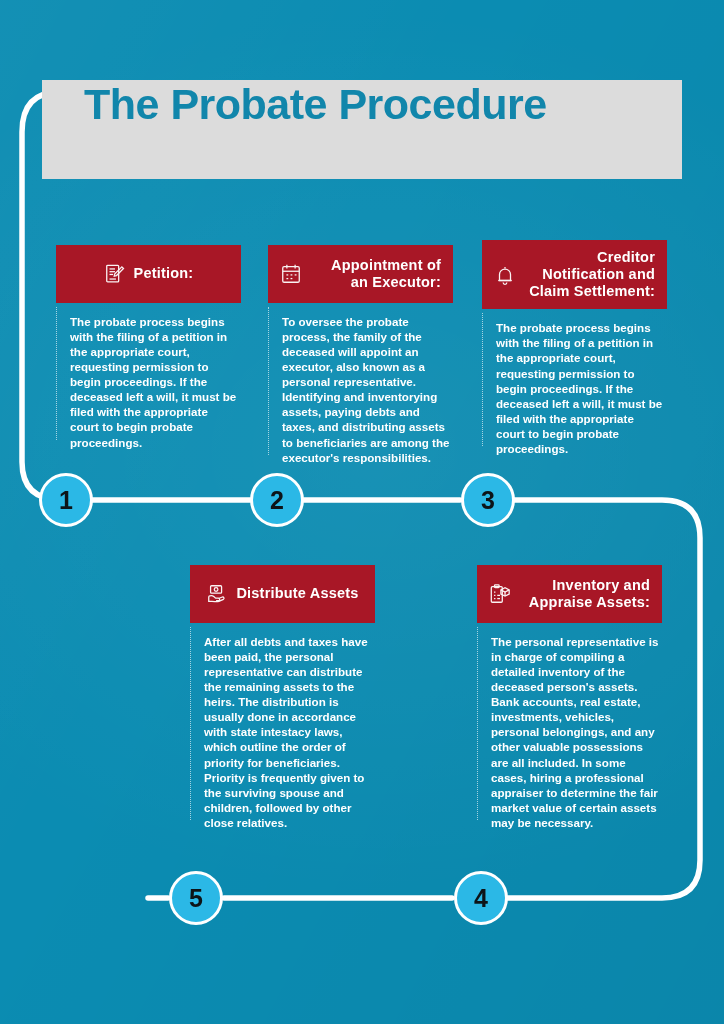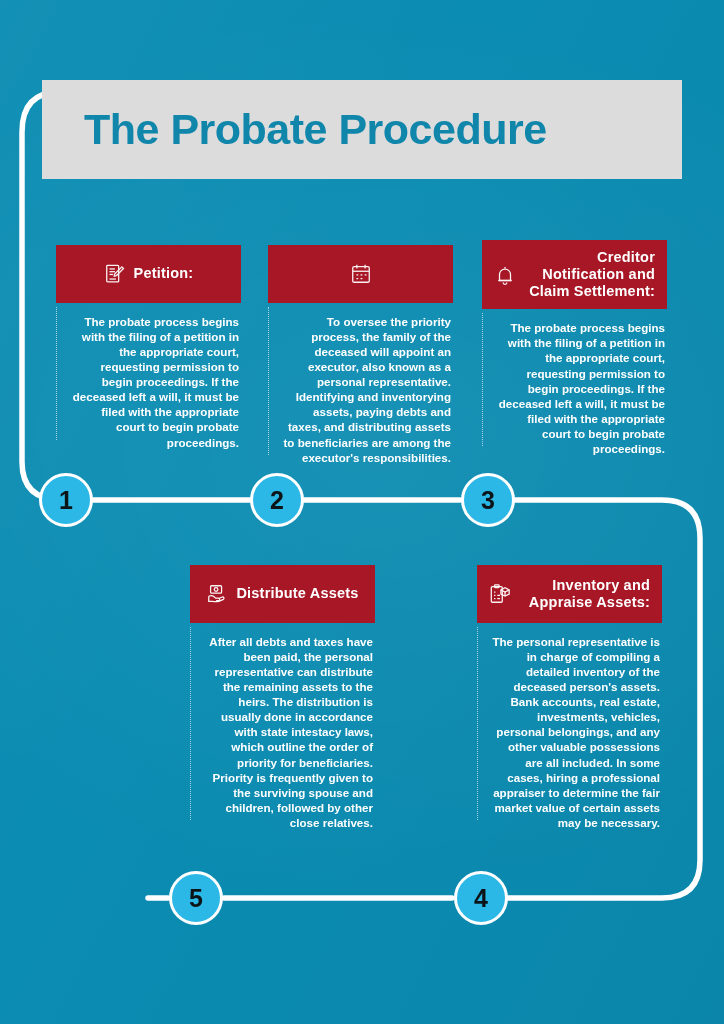--- a/index.html
+++ b/index.html
@@ -25,21 +25,20 @@
     pointer-events: none;
   }
 
   
   .title-bar {
     position: absolute;
     left: 42px; top: 80px;
     width: 640px; height: 99px;
     background: #dcdcdc;
     display: flex;
-    align-items: center;
     z-index: 4;
   }
   .title-text {
     margin-left: 42px;
     color: #1186ab;
     font-size: 43px;
     font-weight: bold;
     letter-spacing: -0.5px;
     white-space: nowrap;
   }
@@ -81,21 +80,21 @@
     position: absolute;
     left: 0; top: 4px; bottom: 10px;
     width: 0;
     border-left: 1.5px dotted rgba(255,255,255,0.62);
   }
   .body-text {
     color: #ffffff;
     font-size: 11.6px;
     line-height: 1.30;
     font-weight: bold;
-    text-align: right;
+    text-align: left;
   }
 
   
   .step-circle {
     position: absolute;
     width: 54px; height: 54px;
     border-radius: 50%;
     background: #2bb8e6;
     border: 3.5px solid #ffffff;
     display: flex;
@@ -159,23 +158,24 @@
           <line x1="3" y1="9" x2="21" y2="9"></line>
           <line x1="7.5" y1="2" x2="7.5" y2="6"></line>
           <line x1="16.5" y1="2" x2="16.5" y2="6"></line>
           <line x1="7" y1="13" x2="9" y2="13"></line>
           <line x1="11.5" y1="13" x2="13.5" y2="13"></line>
           <line x1="16" y1="13" x2="18" y2="13"></line>
           <line x1="7" y1="17" x2="9" y2="17"></line>
           <line x1="11.5" y1="17" x2="13.5" y2="17"></line>
         </svg>
       </span>
-    </div>
-    <div class="card-body">
-      <p class="body-text">To oversee the priority process, the family of the deceased will appoint an executor, also known as a personal representative. Identifying and inventorying assets, paying debts and taxes, and distributing assets to beneficiaries are among the executor's responsibilities.</p>
+      <span class="head-title">Appointment of an Executor:</span>
+    </div>
+    <div class="card-body">
+      <p class="body-text">To oversee the probate process, the family of the deceased will appoint an executor, also known as a personal representative. Identifying and inventorying assets, paying debts and taxes, and distributing assets to beneficiaries are among the executor's responsibilities.</p>
     </div>
   </div>
 
   <div class="card" style="left:482px; top:240px; width:185px;">
     <div class="card-head three-line">
       <span class="head-icon">
         <svg viewBox="0 0 24 24" width="22" height="24" fill="none" stroke="#ffffff" stroke-width="1.4">
           <path d="M12 3.2 V5"></path>
           <path d="M6 18 V11.5 a6 6 0 0 1 12 0 V18 Z"></path>
           <path d="M4.6 18 H19.4"></path>

